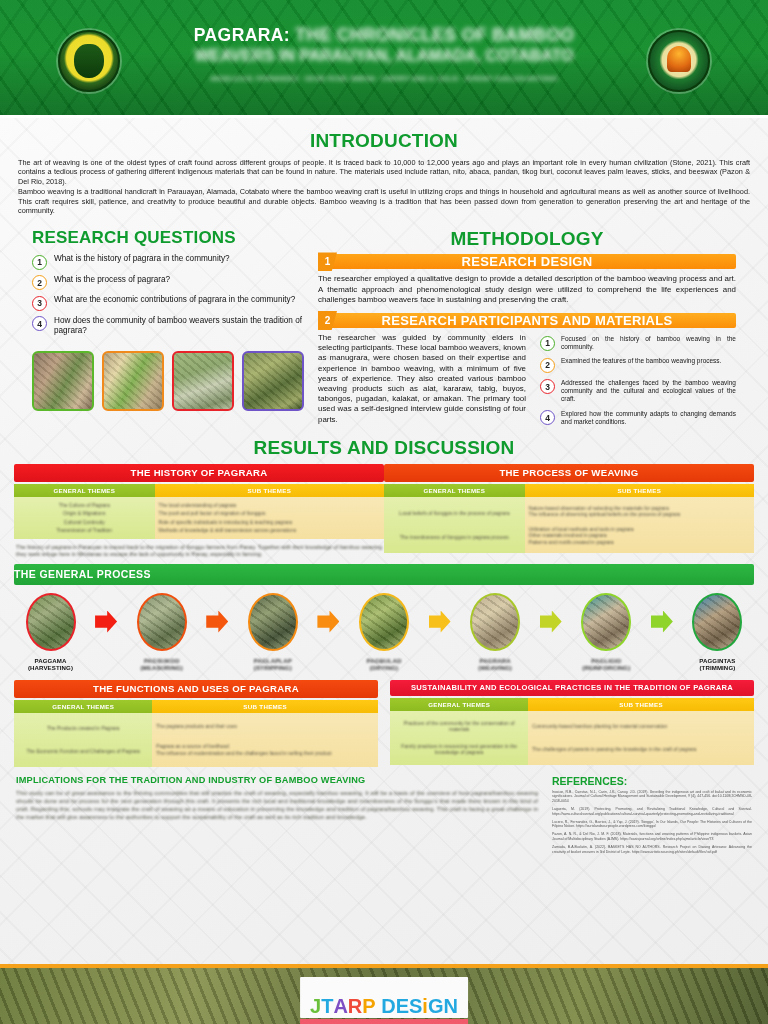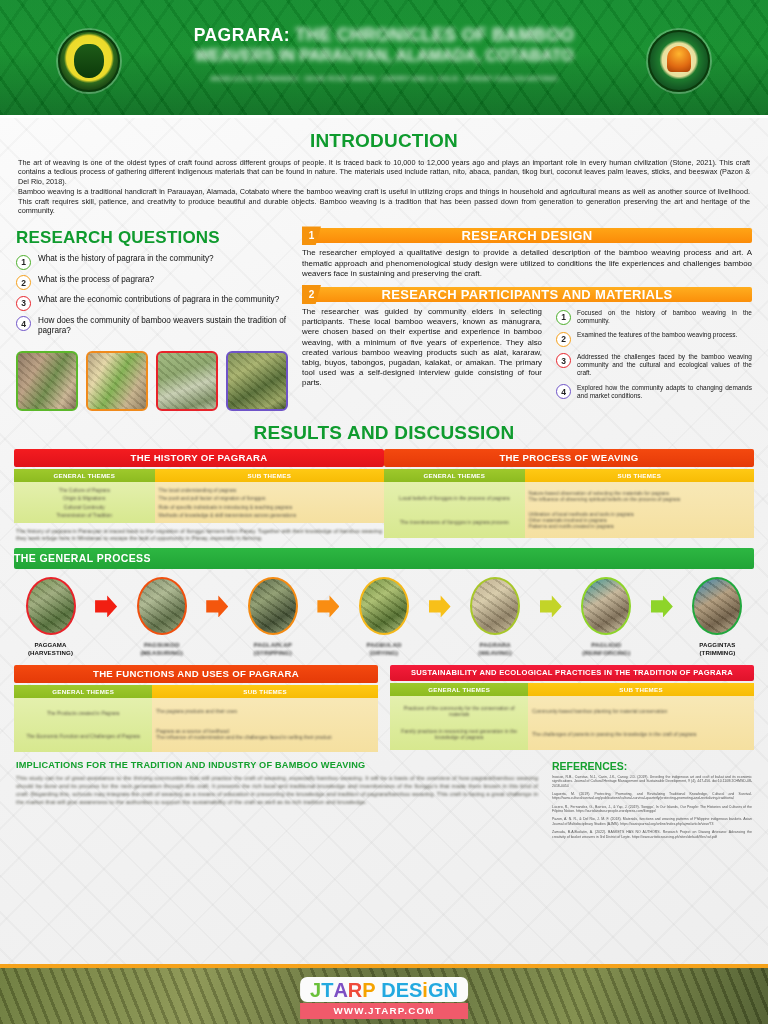--- a/index.html
+++ b/index.html
@@ -77,21 +77,21 @@
     letter-spacing: .2px;
   }
   .body-text { font-size: 7.3px; line-height: 9.4px; color: #1b1b1b; text-align: justify; }
 
   
   .intro { padding: 12px 18px 2px; }
   .intro h2 { font-size: 19px; margin-bottom: 6px; }
   .intro p { margin-bottom: 1px; }
 
   
-  .cols { display: flex; padding: 10px 16px 0; gap: 14px; }
+  .cols { display: flex; padding: 10px 32px 0; gap: 14px; }
   .col-left { width: 272px; }
   .col-right { flex: 1; }
   .rq-title { font-size: 17px; text-align: left; margin-bottom: 6px; }
   .rq-list { display: flex; flex-direction: column; gap: 5px; }
   .rq-item { display: flex; align-items: flex-start; gap: 7px; }
   .num-circle {
     flex: none; width: 15px; height: 15px; border-radius: 50%;
     border: 1.6px solid #888; background: #fff;
     font-size: 8.5px; font-weight: bold; color: #222;
     display: flex; align-items: center; justify-content: center;
@@ -242,21 +242,21 @@
       repeating-linear-gradient(68deg, rgba(0,0,0,.18) 0 3px, rgba(255,255,255,.05) 3px 11px),
       linear-gradient(100deg,#6b7a3a 0%, #8a9450 25%, #5d6b36 50%, #7e8b48 75%, #4e5c2c 100%);
     border-top: 4px solid #f5a21a;
     overflow: hidden;
   }
   .jtarp {
     position: absolute; left: 50%; top: 9px; transform: translateX(-50%);
     text-align: center;
   }
   .jtarp-main {
-    background: #fbfbfb; padding: 2px 10px 1px; border-radius: 7px;
+    background: #fbfbfb; padding: 18px 10px 1px; border-radius: 1px;
     font-size: 20px; font-weight: bold; letter-spacing: 0px; line-height: 22px;
     display: inline-block; white-space: nowrap; text-align: center;
   }
   .jtarp-main span { display: inline-block; }
   .jt-j { color: #6ac03a; } .jt-t { color: #23a9e0; } .jt-a1 { color: #7d4fc4; }
   .jt-r { color: #ef4a3a; } .jt-p { color: #f5a300; }
   .jt-d { color: #23a9e0; } .jt-e { color: #23a9e0; } .jt-s { color: #23a9e0; }
   .jt-i { color: #f5a300; } .jt-g { color: #23a9e0; } .jt-n { color: #23a9e0; }
   .jtarp-url {
     background: #f05a6b; color: #ffffff; font-size: 9.8px; font-weight: bold;
@@ -311,27 +311,28 @@
       </div>
       <div class="photos">
         <div class="photo p1"></div>
         <div class="photo p2"></div>
         <div class="photo p3"></div>
         <div class="photo p4"></div>
       </div>
     </div>
 
     <div class="col-right">
+      <h2 class="sec-title meth-title">METHODOLOGY</h2>
 
       <div class="band">
         <div class="band-bar"></div>
         <div class="band-num">1</div>
         <div class="band-label">RESEARCH DESIGN</div>
       </div>
-      <p class="meth-para">The researcher employed a qualitative design to provide a detailed description of the bamboo weaving process and art. A thematic approach and phenomenological study design were utilized to conditions the life experiences and challenges bamboo weavers face in sustaining and preserving the craft.</p>
+      <p class="meth-para">The researcher employed a qualitative design to provide a detailed description of the bamboo weaving process and art. A thematic approach and phenomenological study design were utilized to comprehend the life experiences and challenges bamboo weavers face in sustaining and preserving the craft.</p>
 
       <div class="band" style="margin-top:8px">
         <div class="band-bar alt"></div>
         <div class="band-num">2</div>
         <div class="band-label">RESEARCH PARTICIPANTS AND MATERIALS</div>
       </div>
 
       <div class="parts-row">
         <div class="parts-col-text">
           <p class="meth-para">The researcher was guided by community elders in  selecting participants. These local bamboo weavers, known as manugrara, were chosen based on their expertise and experience in bamboo weaving, with a minimum of five years of experience. They also created various bamboo weaving products such as alat, kararaw, tabig, buyos, tabongos, pugadan, kalakat, or amakan. The primary tool used was a self-designed interview guide consisting of four parts.</p>

